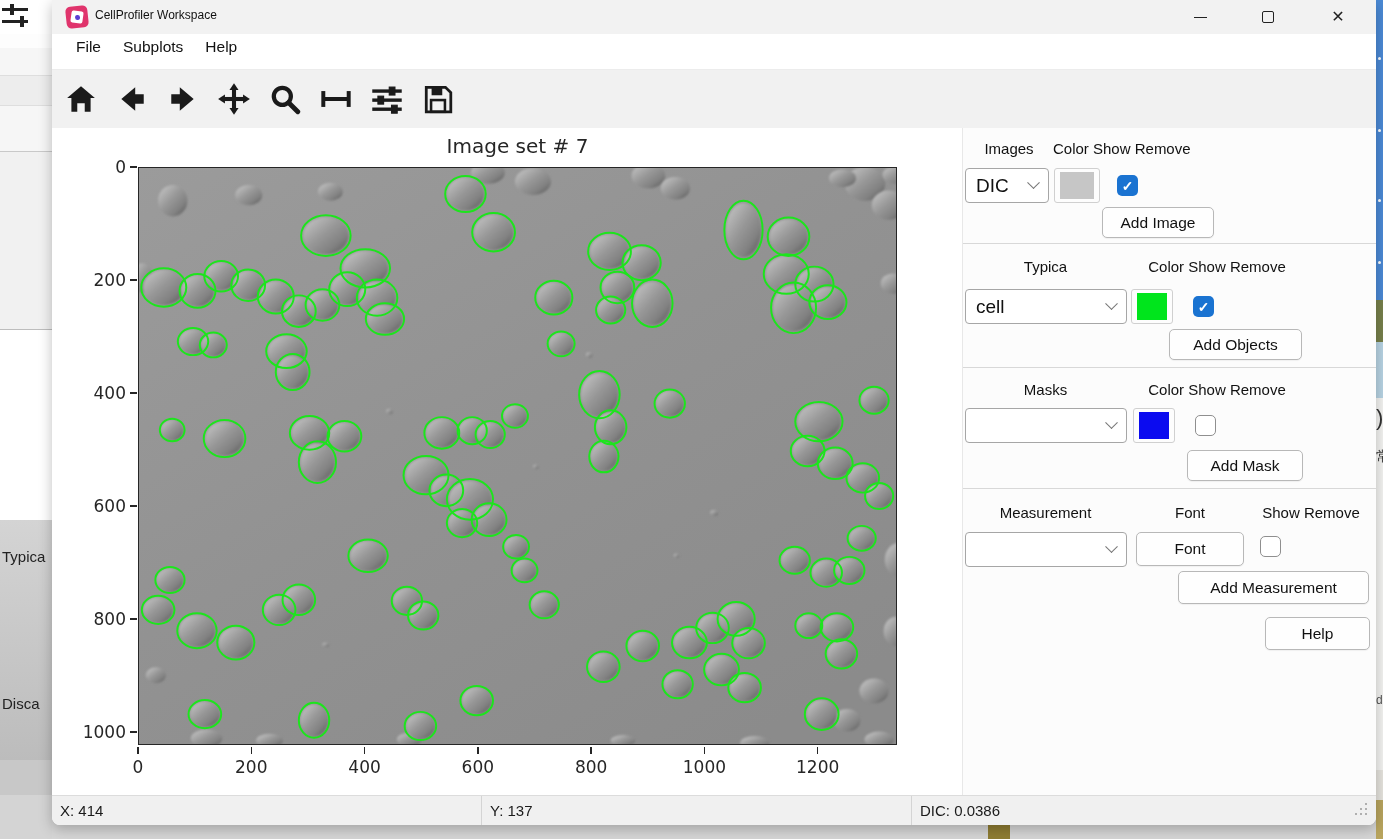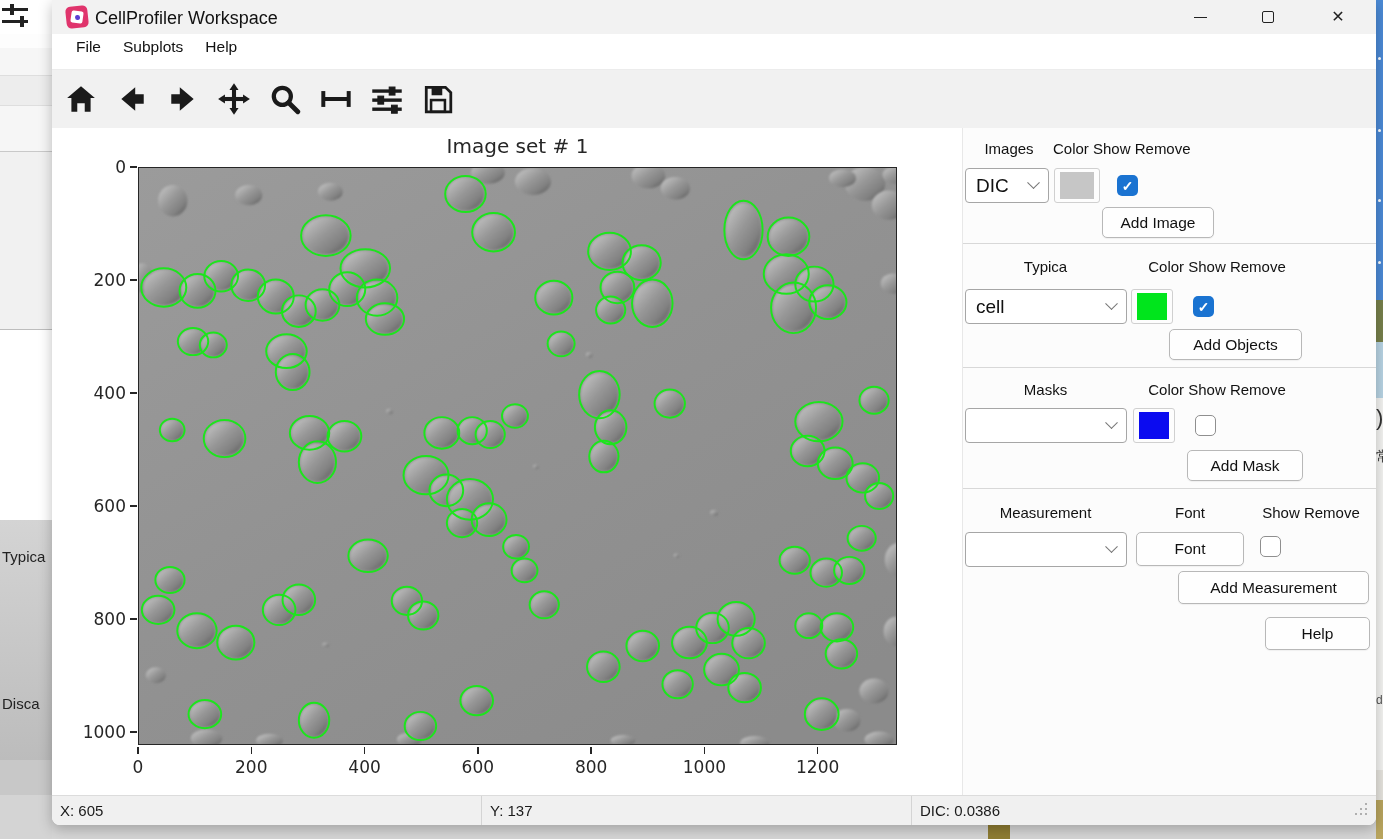--- a/index.html
+++ b/index.html
@@ -39,21 +39,21 @@
   
   #win { left:52px; top:0; width:1324px; height:825px; background:#fff;
     border-radius:0 0 8px 8px; box-shadow:0 4px 14px rgba(0,0,0,.25); overflow:hidden; }
 
   #titlebar { left:0; top:0; width:1324px; height:34px; background:#f2f2f2; }
   #logo { left:14px; top:6px; width:22px; height:22px; background:#e0346c; border-radius:5px;
     transform:rotate(-6deg); }
   #logo-diamond { left:5px; top:5px; width:12px; height:12px; background:#fff; border-radius:2px;
     transform:rotate(14deg); }
   #logo-dot { left:8.5px; top:8.5px; width:5px; height:5px; border-radius:50%; background:#5b3fd4; }
-  #title-text { left:43px; top:8px; font-size:18px; color:#111; }
+  #title-text { left:43px; top:8px; font-size:12px; color:#111; }
   .wbtn { position:absolute; top:0; width:46px; height:34px; display:flex; align-items:center;
     justify-content:center; }
   #btn-min  { left:1125px; } #btn-max { left:1193px; } #btn-close { left:1263px; }
   #btn-min span { width:13px; height:0; border-top:1.6px solid #222; display:block; }
   #btn-max span { width:12px; height:12px; border:1.6px solid #222; border-radius:2px; display:block; }
   #btn-close span { font-size:16px; color:#222; line-height:1; }
 
   #menubar { left:0; top:34px; width:1324px; height:36px; background:#fff; display:flex;
     align-items:flex-start; padding-left:13px; border-bottom:1px solid #ececec; }
   .menu-item { font-size:15.5px; color:#111; padding:4px 11px; }
@@ -226,21 +226,21 @@
         <path d="M4 4 H22 L27 9 V27 H4 Z" fill="none" stroke="#1a1a1a" stroke-width="2.6"></path>
         <rect x="9" y="4" width="10" height="7.5" fill="#1a1a1a"></rect>
         <rect x="8.5" y="16" width="13" height="11" fill="none" stroke="#1a1a1a" stroke-width="2.4"></rect>
       </svg>
     </div>
   </div>
 
   <div id="content" class="abs">
 
     <div id="canvas" class="abs">
-      <div id="plot-title" class="abs">Image set # 1</div>
+      <div id="plot-title" class="abs">Image set # 7</div>
       <div id="plot-box" class="abs">
         <svg id="cellsvg" viewBox="0 0 1345 1022" preserveAspectRatio="none">
           <defs>
             <linearGradient id="bgdg" x1="0" y1="0" x2="0.8" y2="1">
               <stop offset="0" stop-color="#9b9b9b"></stop>
                 <stop offset="0.5" stop-color="#929292"></stop>
                 <stop offset="1" stop-color="#8b8b8b"></stop>
             </linearGradient>
             <linearGradient id="cg" x1="0" y1="0" x2="1" y2="1">
               <stop offset="0" stop-color="#cacaca"></stop>
@@ -544,21 +544,21 @@
         <span class="chev"></span>
       </div>
       <div class="pbtn" style="left:173px;top:404px;width:108px;height:34px;">Font</div>
       <div class="cb off" style="left:297px;top:408px;"></div>
       <div class="pbtn" style="left:215px;top:443px;width:191px;height:33px;">Add Measurement</div>
       <div class="pbtn" style="left:302px;top:489px;width:105px;height:33px;">Help</div>
     </div>
   </div>
 
   <div id="statusbar" class="abs">
-    <div id="status-x" class="status-cell">X: 605</div>
+    <div id="status-x" class="status-cell">X: 414</div>
     <div id="status-y" class="status-cell">Y: 137</div>
     <div id="status-value" class="status-cell">DIC: 0.0386</div>
   </div>
   <div id="grip" class="abs">
     <i style="left:10px;top:10px;"></i>
       <i style="left:10px;top:5px;"></i>
       <i style="left:5px;top:10px;"></i>
     <i style="left:10px;top:0;"></i>
       <i style="left:5px;top:5px;"></i>
       <i style="left:0;top:10px;"></i>

